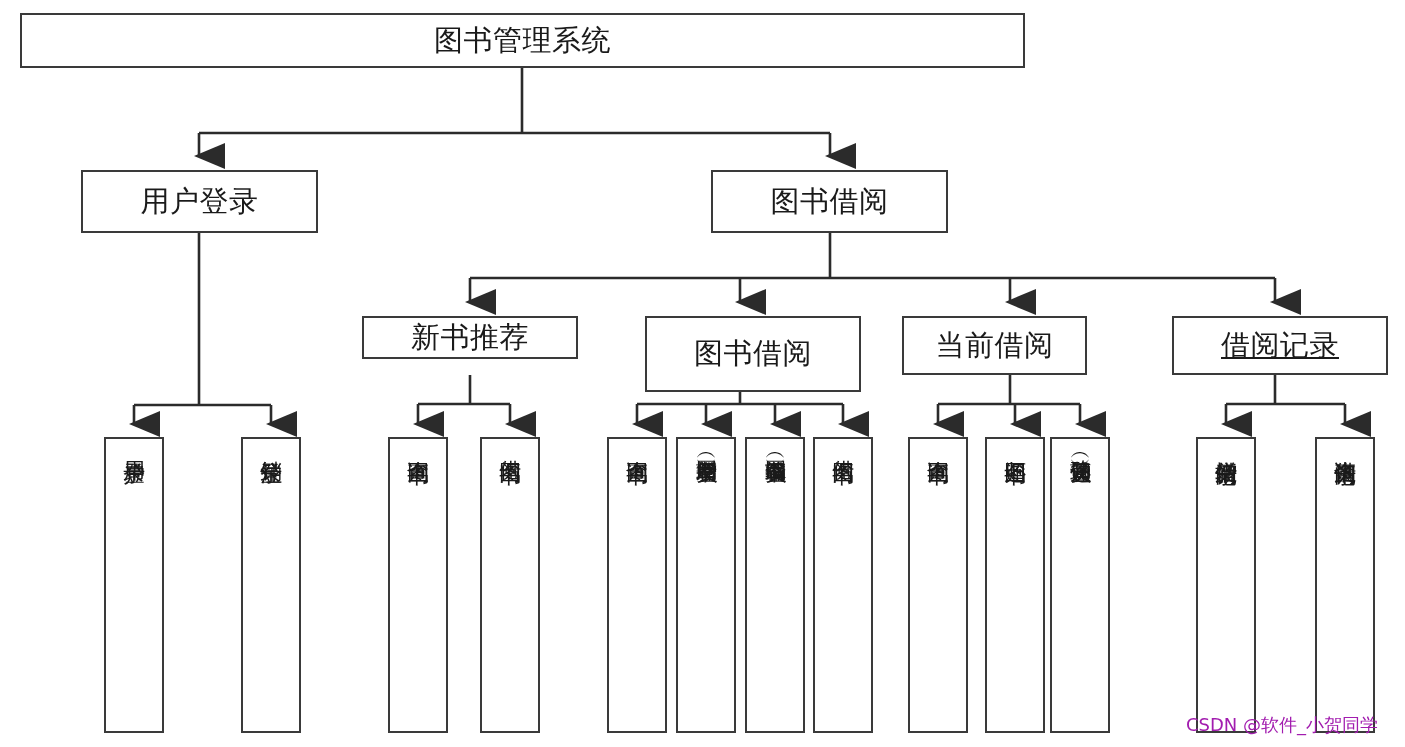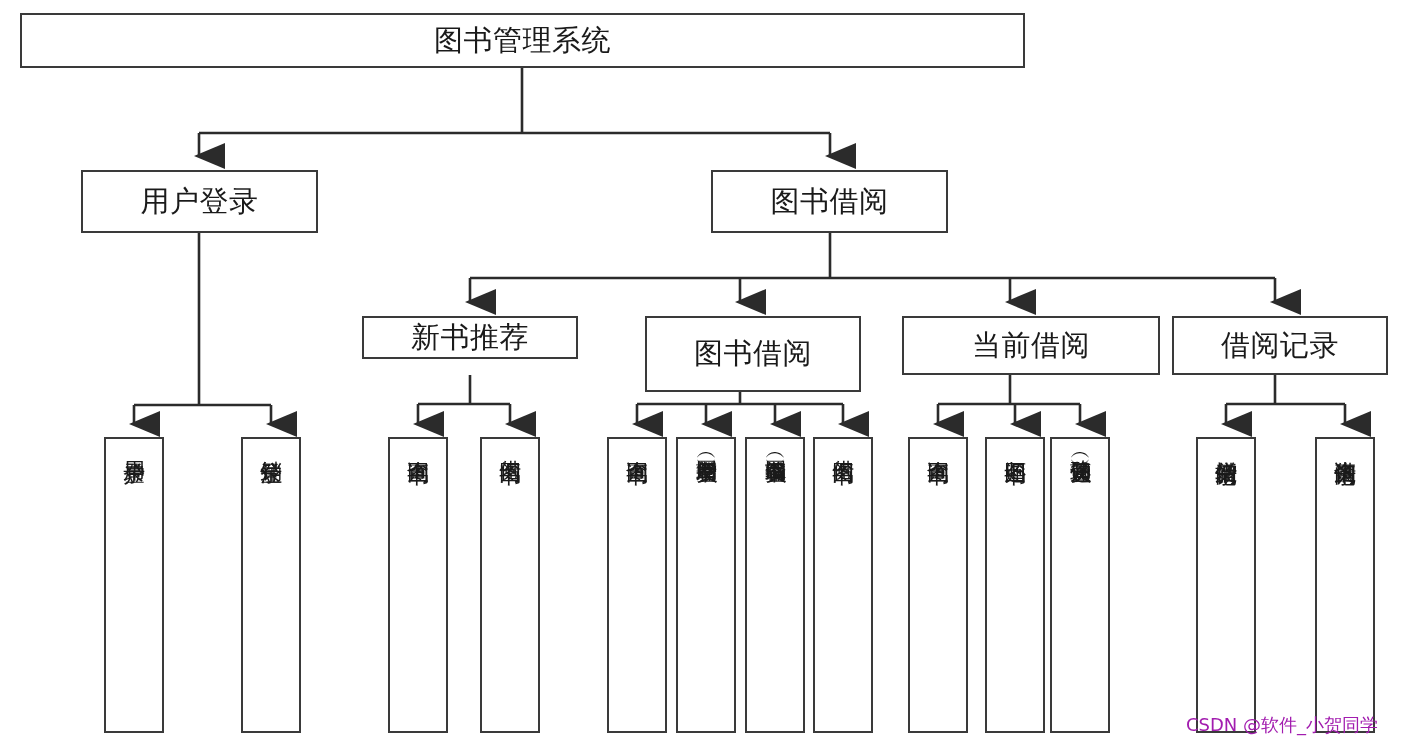--- a/index.html
+++ b/index.html
@@ -140,25 +140,25 @@
   </div>
 
   <div class="node horiz" style="left:362px; top:316px; width:216px; height:43px;">
     <span class="label">新书推荐</span>
   </div>
 
   <div class="node horiz" style="left:645px; top:316px; width:216px; height:76px;">
     <span class="label">图书借阅</span>
   </div>
 
-  <div class="node horiz" style="left:902px; top:316px; width:258px; height:59px;">
+  <div class="node horiz" style="left:902px; top:316px; width:185px; height:59px;">
     <span class="label">当前借阅</span>
   </div>
 
-  <div class="node horiz" style="left:1172px; top:316px; width:216px; height:59px;">
+  <div class="node horiz" style="left:1172px; top:316px; width:216px; height:59px;text-decoration:underline;">
     <span class="label">借阅记录</span>
   </div>
 
   <div class="node vert" style="left:104px; top:437px; width:60px; height:296px;">
     <span class="label">用户登录</span>
   </div>
 
   <div class="node vert" style="left:241px; top:437px; width:60px; height:296px;">
     <span class="label">注销登录</span>
   </div>

